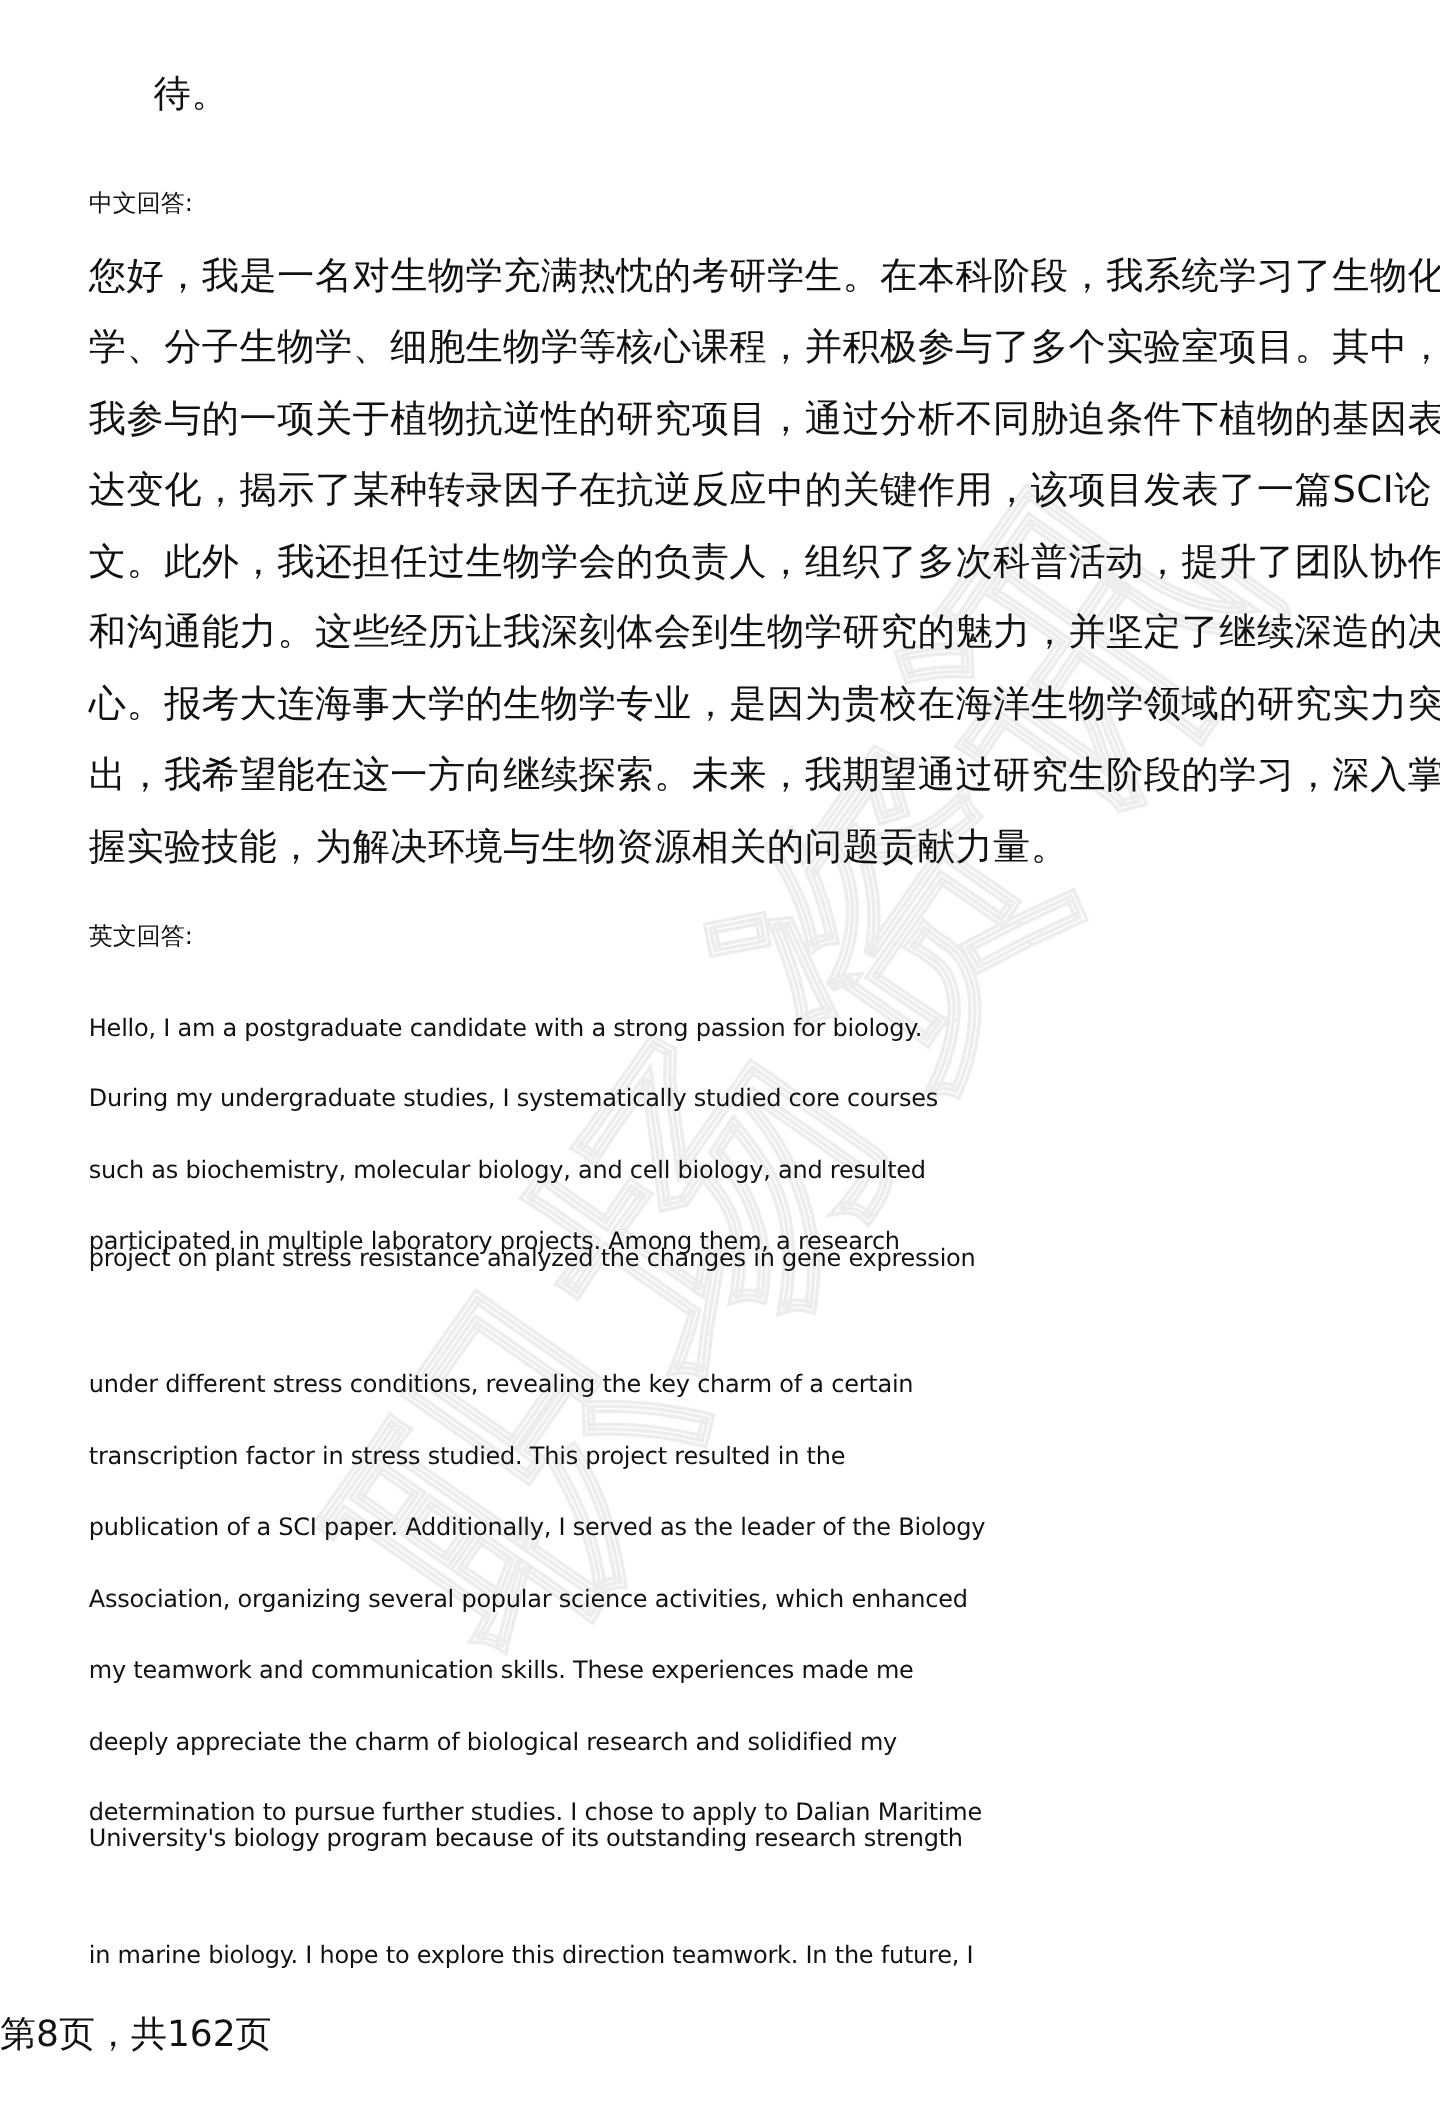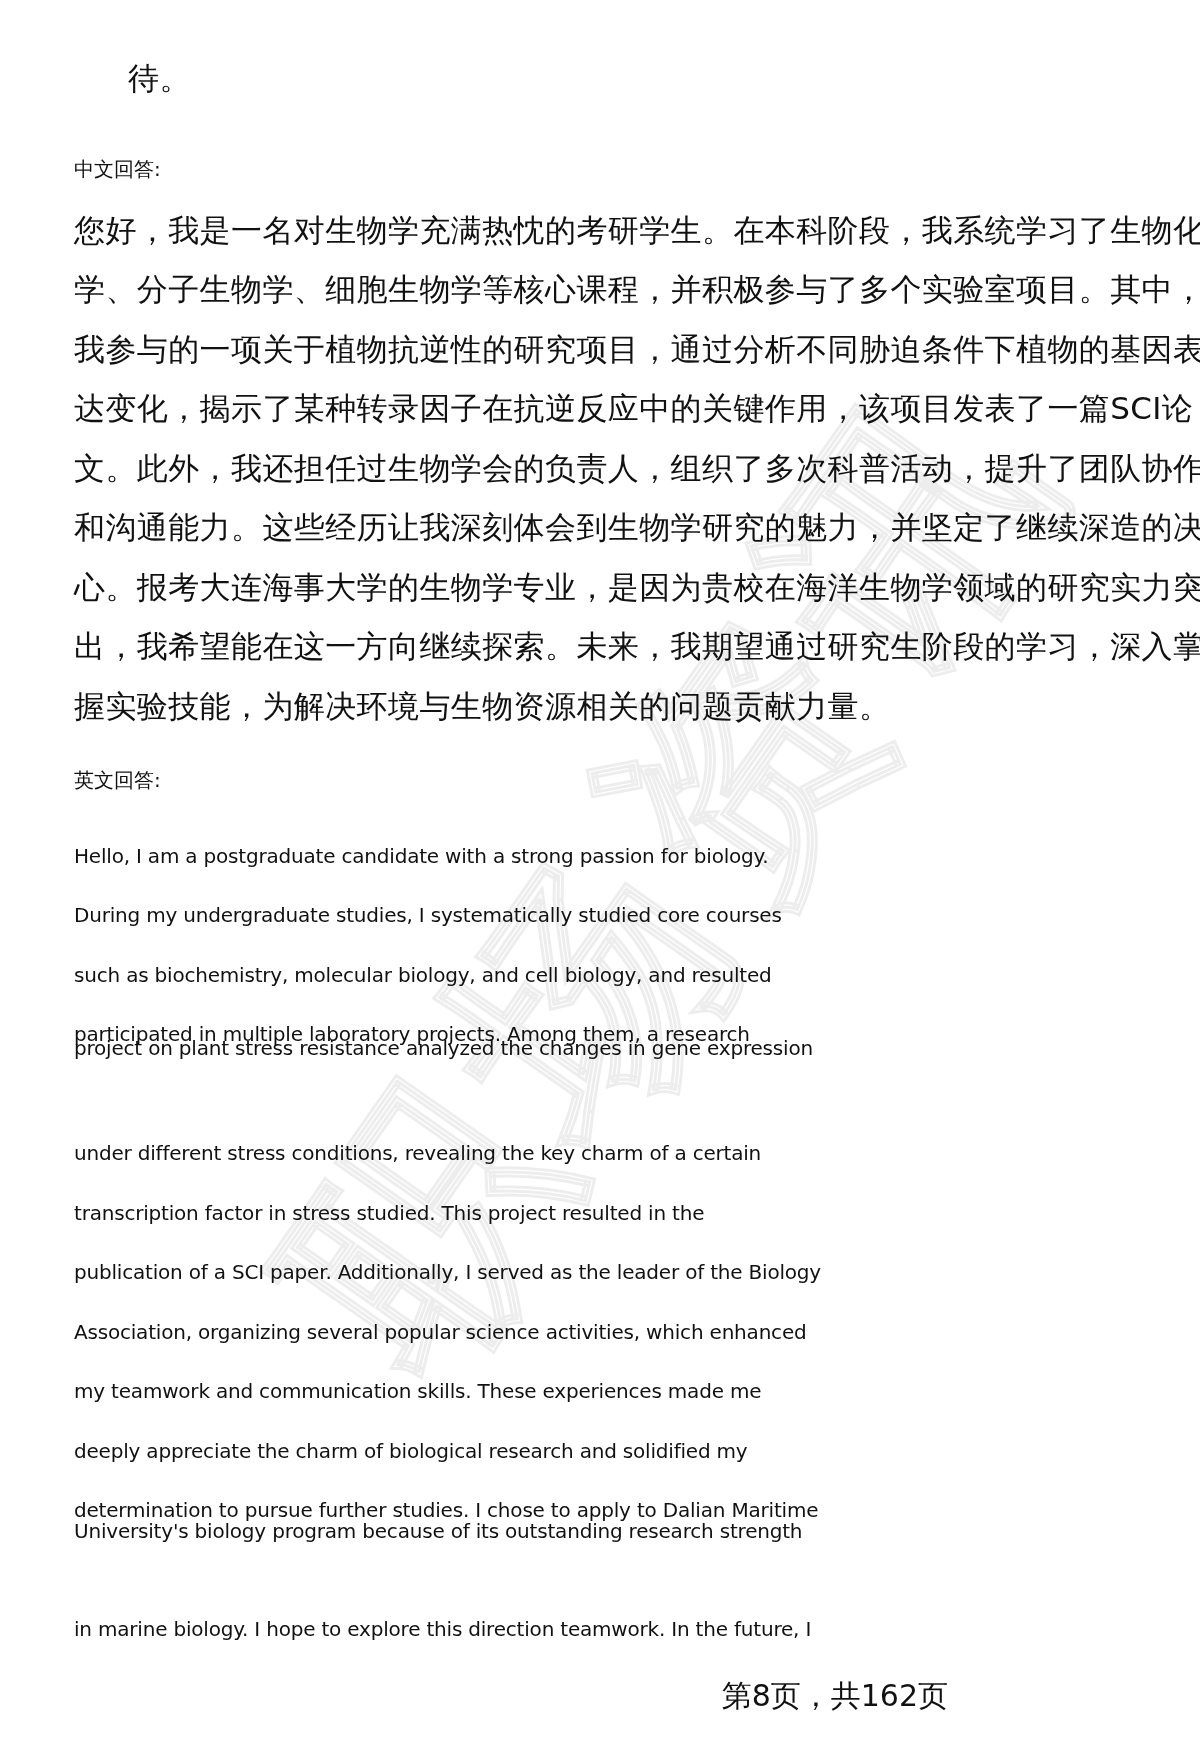--- a/index.html
+++ b/index.html
@@ -21,21 +21,21 @@
     }
     .line {
       position: absolute; left: 74px; white-space: nowrap;
       font-size: 30px; line-height: 40px; height: 40px;
     }
     .cn { font-size: 31px; letter-spacing: 0.4px; }
     .en { font-size: 20px; letter-spacing: -0.2px; }
     .heading { font-size: 20px; }
     .indent { left: 128px; }
     .footer {
-      position: absolute; left: 0; width: 948px; text-align: right;
+      position: absolute; left: 0; width: 948px; text-align: left;
       top: 1676px; font-size: 30px; line-height: 40px;
     }
   </style>
 </head>
 <body>
 
 <div class="page">
   <div class="watermark">职场资讯</div>
 
   <div class="line cn indent" style="top:58px">待。</div>

